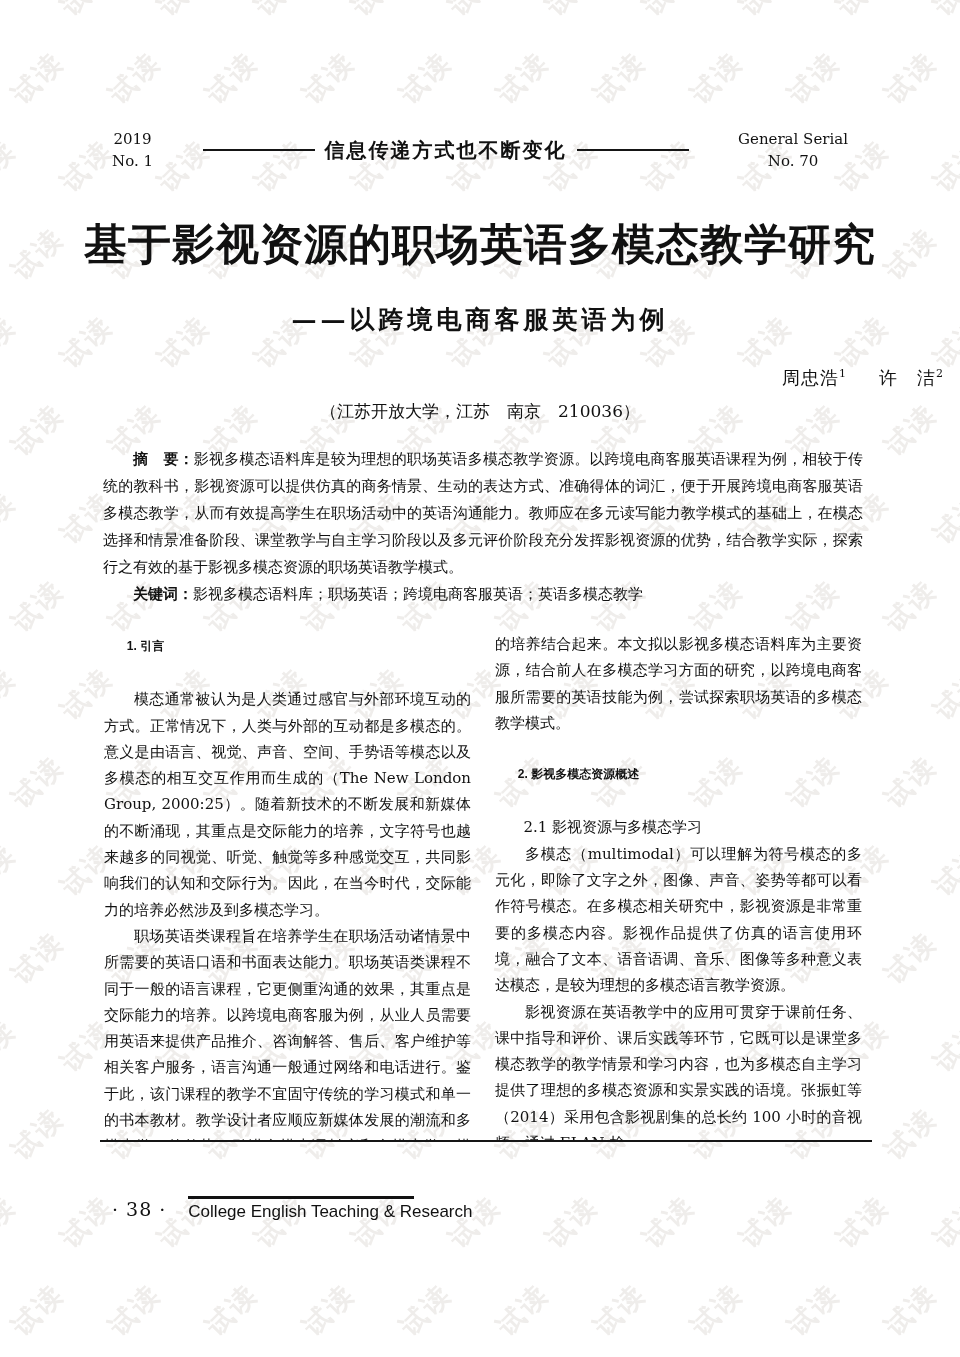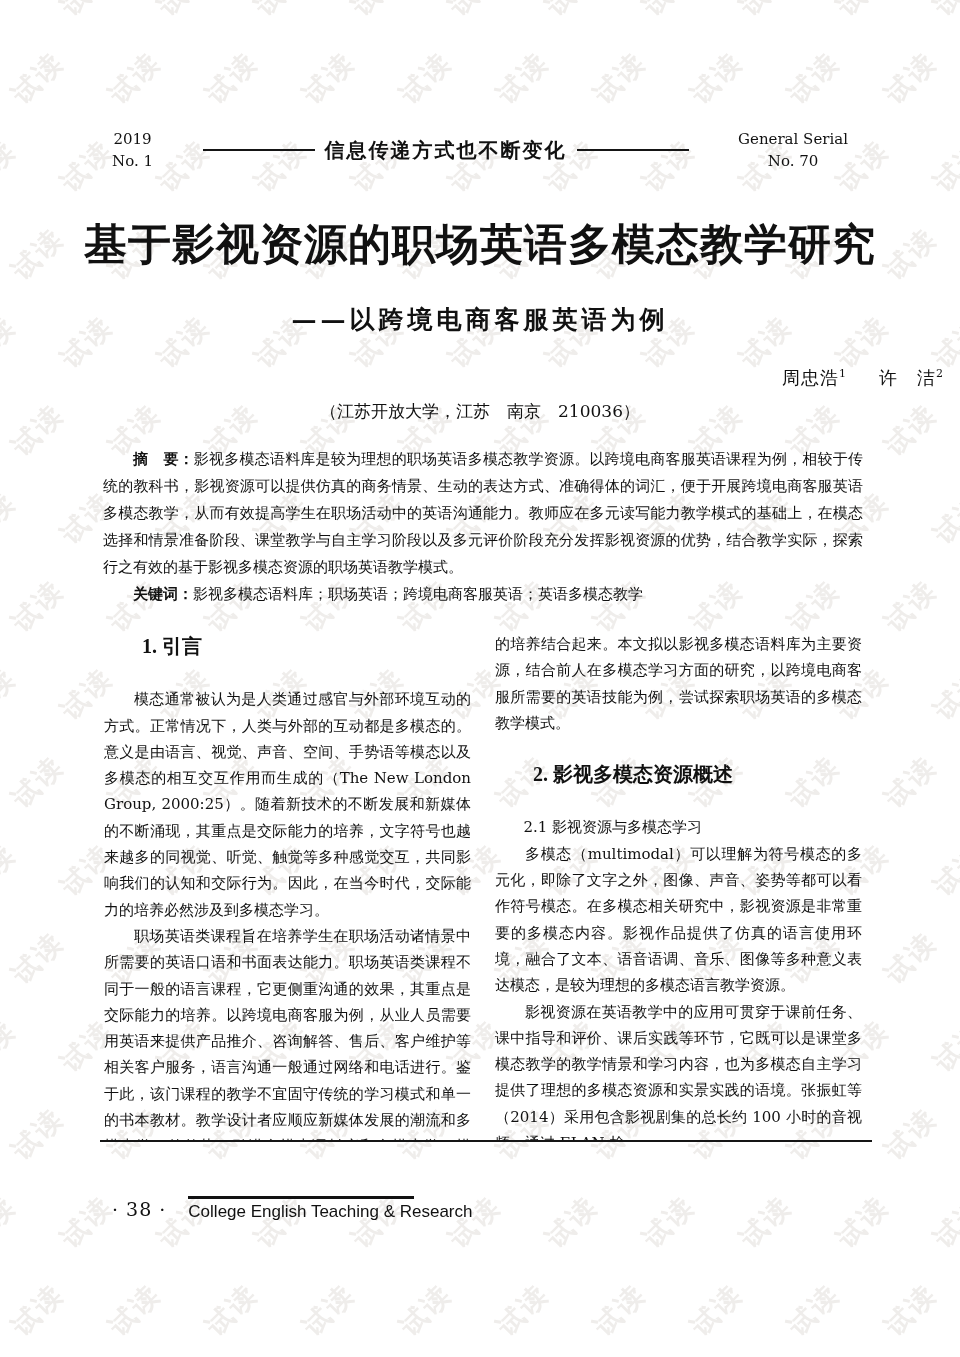--- a/index.html
+++ b/index.html
@@ -81,22 +81,22 @@
   }
 
   
   .columns {
     position: absolute; top: 631px; left: 104px; width: 758px; height: 511px;
     display: flex; gap: 24px; overflow: hidden;
   }
   .col { width: 367px; font-size: 15px; line-height: 26.3px; text-align: justify; }
   .col p.ind { text-indent: 2em; }
   .sec-heading {
-    font-family: Liberation Serif, serif;
-    font-weight: bold; font-size: 20px;
+    font-family: Liberation Sans, sans-serif;
+    font-weight: bold; font-size: 12px;
     padding-left: 1.9em;
   }
   .h-intro { margin: 2px 0 27px 0; }
   .h-sec2 { margin: 25px 0 0 0; }
   .sub-heading {
     font-size: 15px; padding-left: 1.9em;
     margin: 27px 0 0 0; font-weight: normal;
   }
 
   

